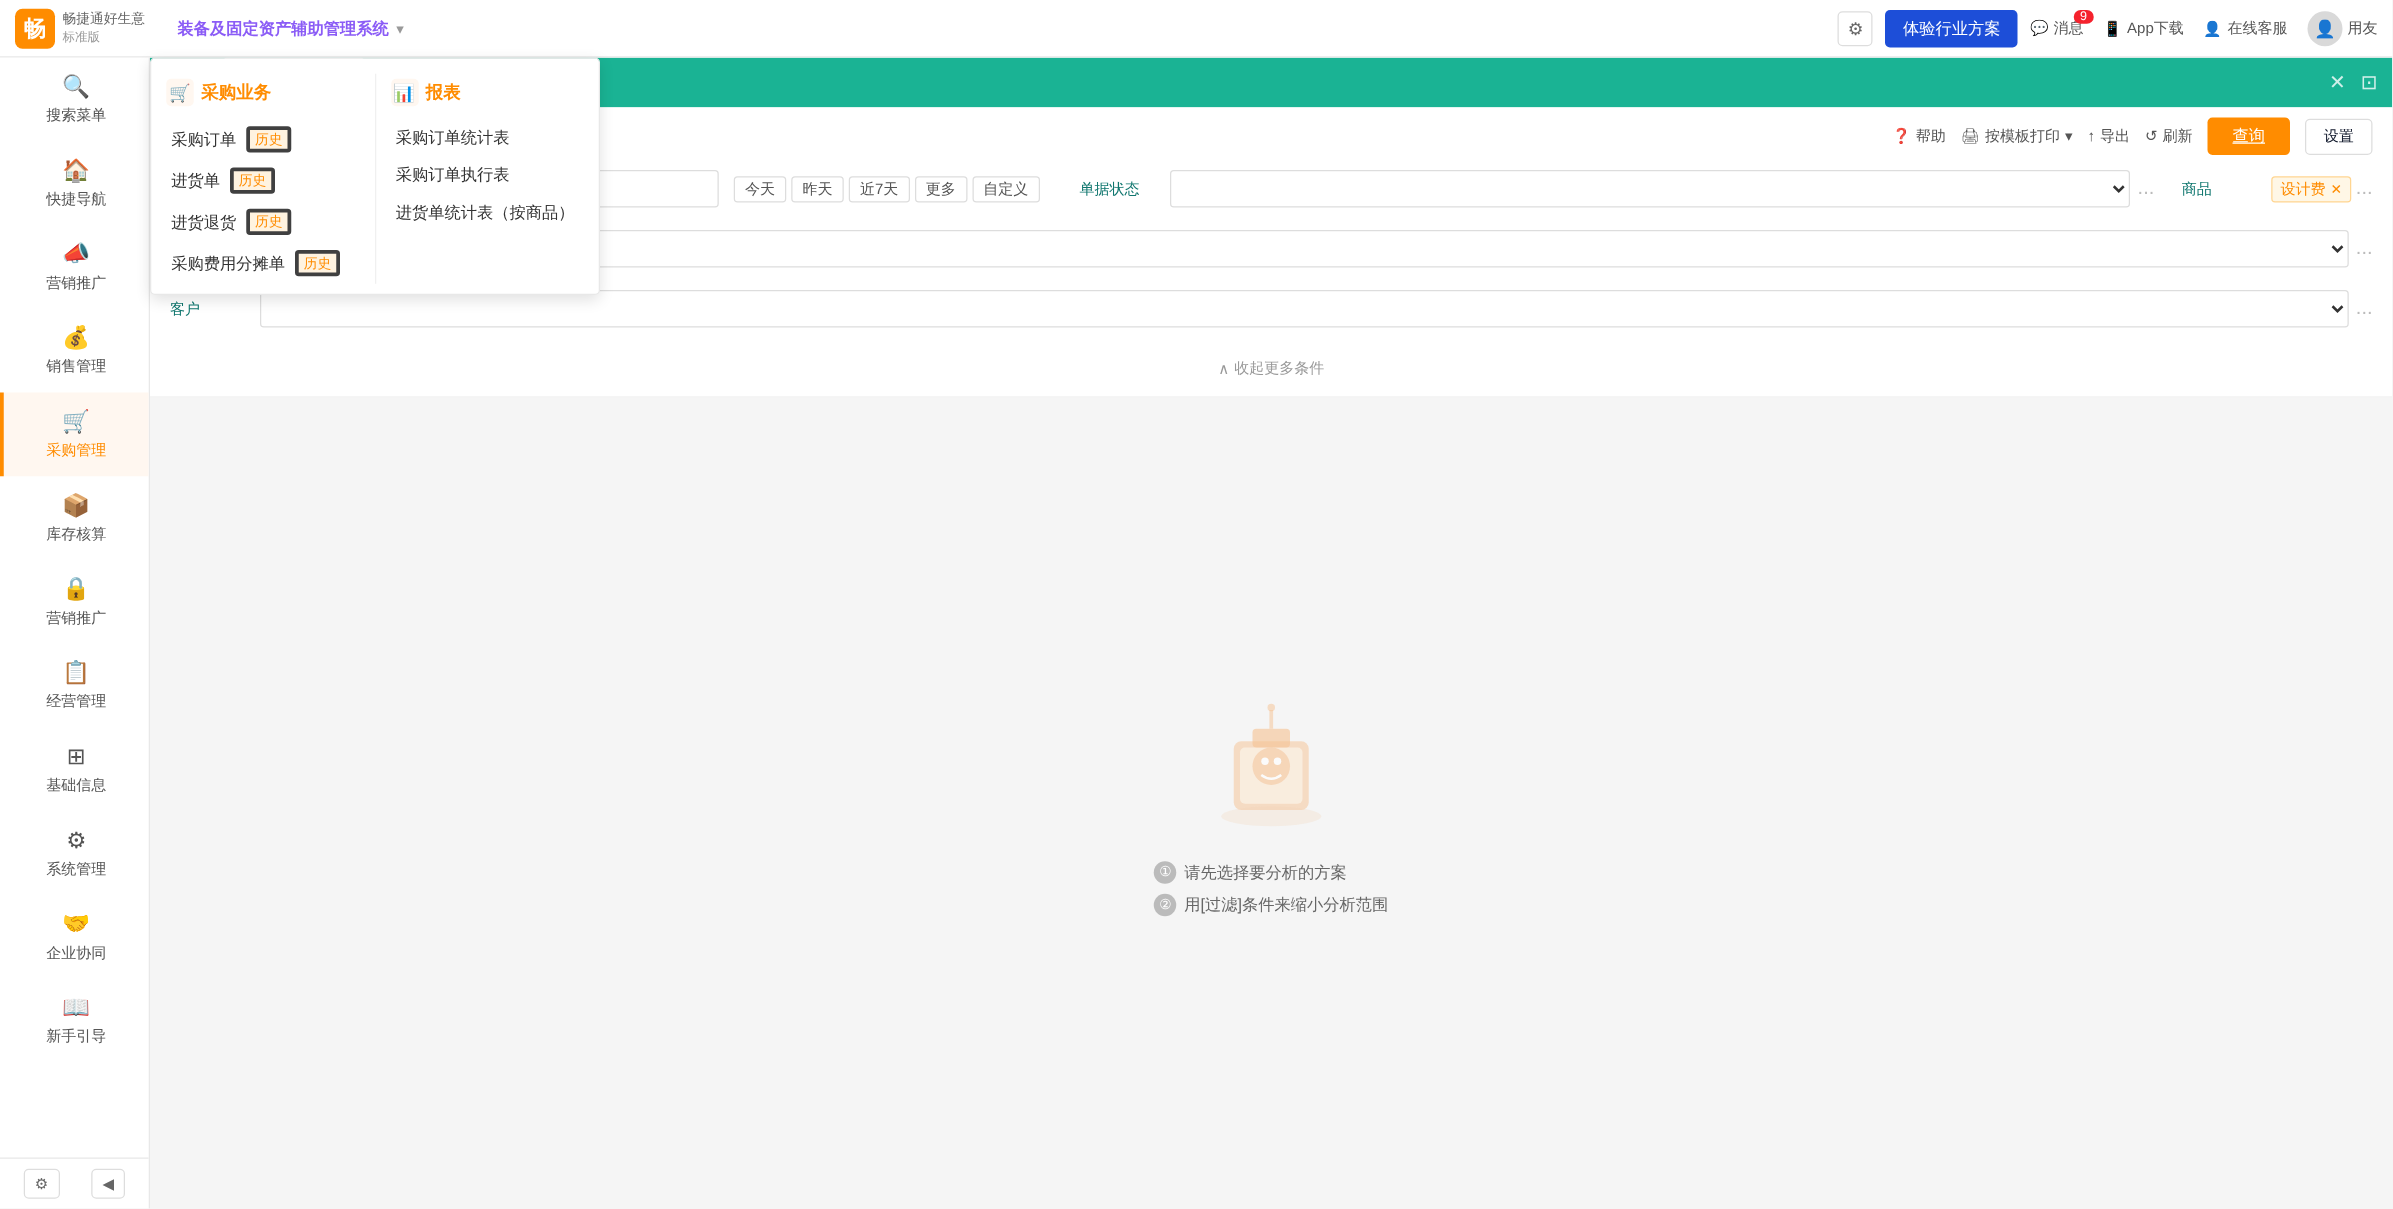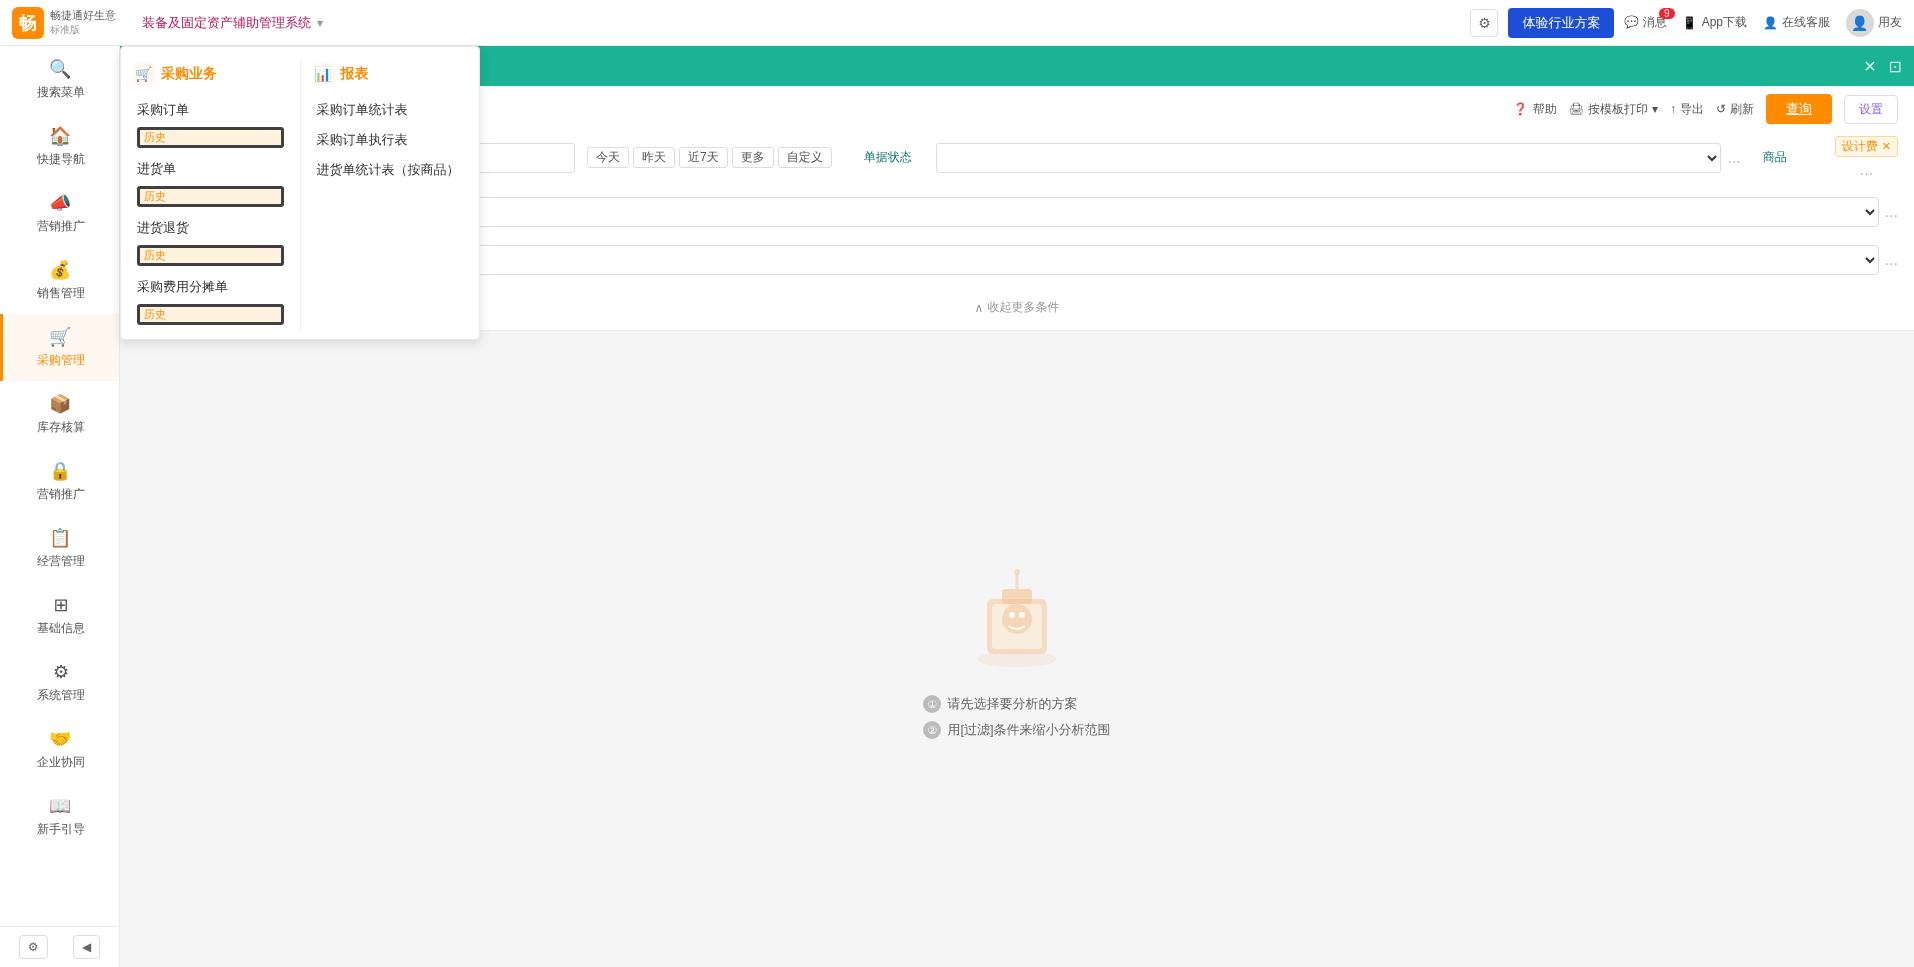--- a/index.html
+++ b/index.html
@@ -31,21 +31,21 @@
     .logo-text { font-size: 11px; color: #666; line-height: 1.3; }
     .logo-badge { font-size: 10px; color: #999; }
     .system-title {
       flex: 1;
       display: flex;
       align-items: center;
       gap: 6px;
       color: #333;
       font-size: 13px;
     }
-    .system-title span { color: #be185d; }
+    .system-title span { color: #8b5cf6; font-weight: bold; }
     .system-title .dropdown-btn {
       background: none; border: none; cursor: pointer; color: #999;
       font-size: 12px;
     }
     .settings-btn {
       width: 28px; height: 28px;
       background: none; border: 1px solid #ddd; border-radius: 4px;
       cursor: pointer; display: flex; align-items: center; justify-content: center;
       color: #666; font-size: 14px;
     }
@@ -197,21 +197,21 @@
     .toolbar-btn {
       display: flex; align-items: center; gap: 4px;
       background: none; border: none; cursor: pointer;
       font-size: 12px; color: #555;
     }
     .btn-primary {
       background: #ff8c00; color: #fff; border: none;
       padding: 6px 20px; border-radius: 4px; cursor: pointer; font-size: 13px; text-decoration: underline;
     }
     .btn-default {
-      background: #fff; color: #8b5cf6; border: 1px solid #ddd;
+      background: #fff; color: #0f172a; border: 1px solid #ddd;
       padding: 5px 14px; border-radius: 4px; cursor: pointer; font-size: 12px;
     }
     .tag {
       display: inline-flex; align-items: center; gap: 4px;
       background: #e6f7ff; color: #1890ff; border: 1px solid #91d5ff;
       border-radius: 3px; padding: 1px 6px; font-size: 12px;
     }
     .tag.orange { background: #fff7e6; color: #ff8c00; border-color: #ffd591; }
     .tag-close { cursor: pointer; font-size: 11px; }
     .collapse-row {
@@ -284,27 +284,27 @@
       width: 22px; height: 22px;
       background: #fff7f0; border-radius: 4px;
       display: flex; align-items: center; justify-content: center;
       font-size: 14px;
     }
     .dropdown-col + .dropdown-col {
       border-left: 1px solid #f0f0f0;
     }
     .dropdown-item {
       display: flex;
+      align-items: center;
       gap: 8px;
       padding: 6px 4px;
       cursor: pointer;
       color: #333;
       font-size: 13px;
       border-radius: 3px;
-      flex-direction: column;
     }
     .history-badge {
       background: #fff3e0; color: #ff8c00; border: 3px solid #404040;
       border-radius: 3px; font-size: 11px; padding: 0 4px;
     }
   </style>
 </head>
 <body>
 
 <div class="top-header">
@@ -460,21 +460,21 @@
             <button class="quick-date-btn">自定义</button>
           </div>
           <span class="filter-label" style="margin-left:20px;">单据状态</span>
           <div style="flex:1; display:flex; align-items:center; gap:6px;">
             <select class="filter-select" style="flex:1;">
               <option></option>
             </select>
             <span class="filter-dots">...</span>
           </div>
           <span class="filter-label" style="margin-left:10px;">商品</span>
-          <div style="display:flex; align-items:center; gap:4px;flex-direction:column;">
+          <div style="display:flex; align-items:center; gap:4px;">
             <span class="tag orange">
               <span>设计费</span>
               <span class="tag-close">✕</span>
             </span>
             <span class="filter-dots">...</span>
           </div>
         </div>
 
         <div class="filter-row">
           <span class="filter-label">排名项目</span>

